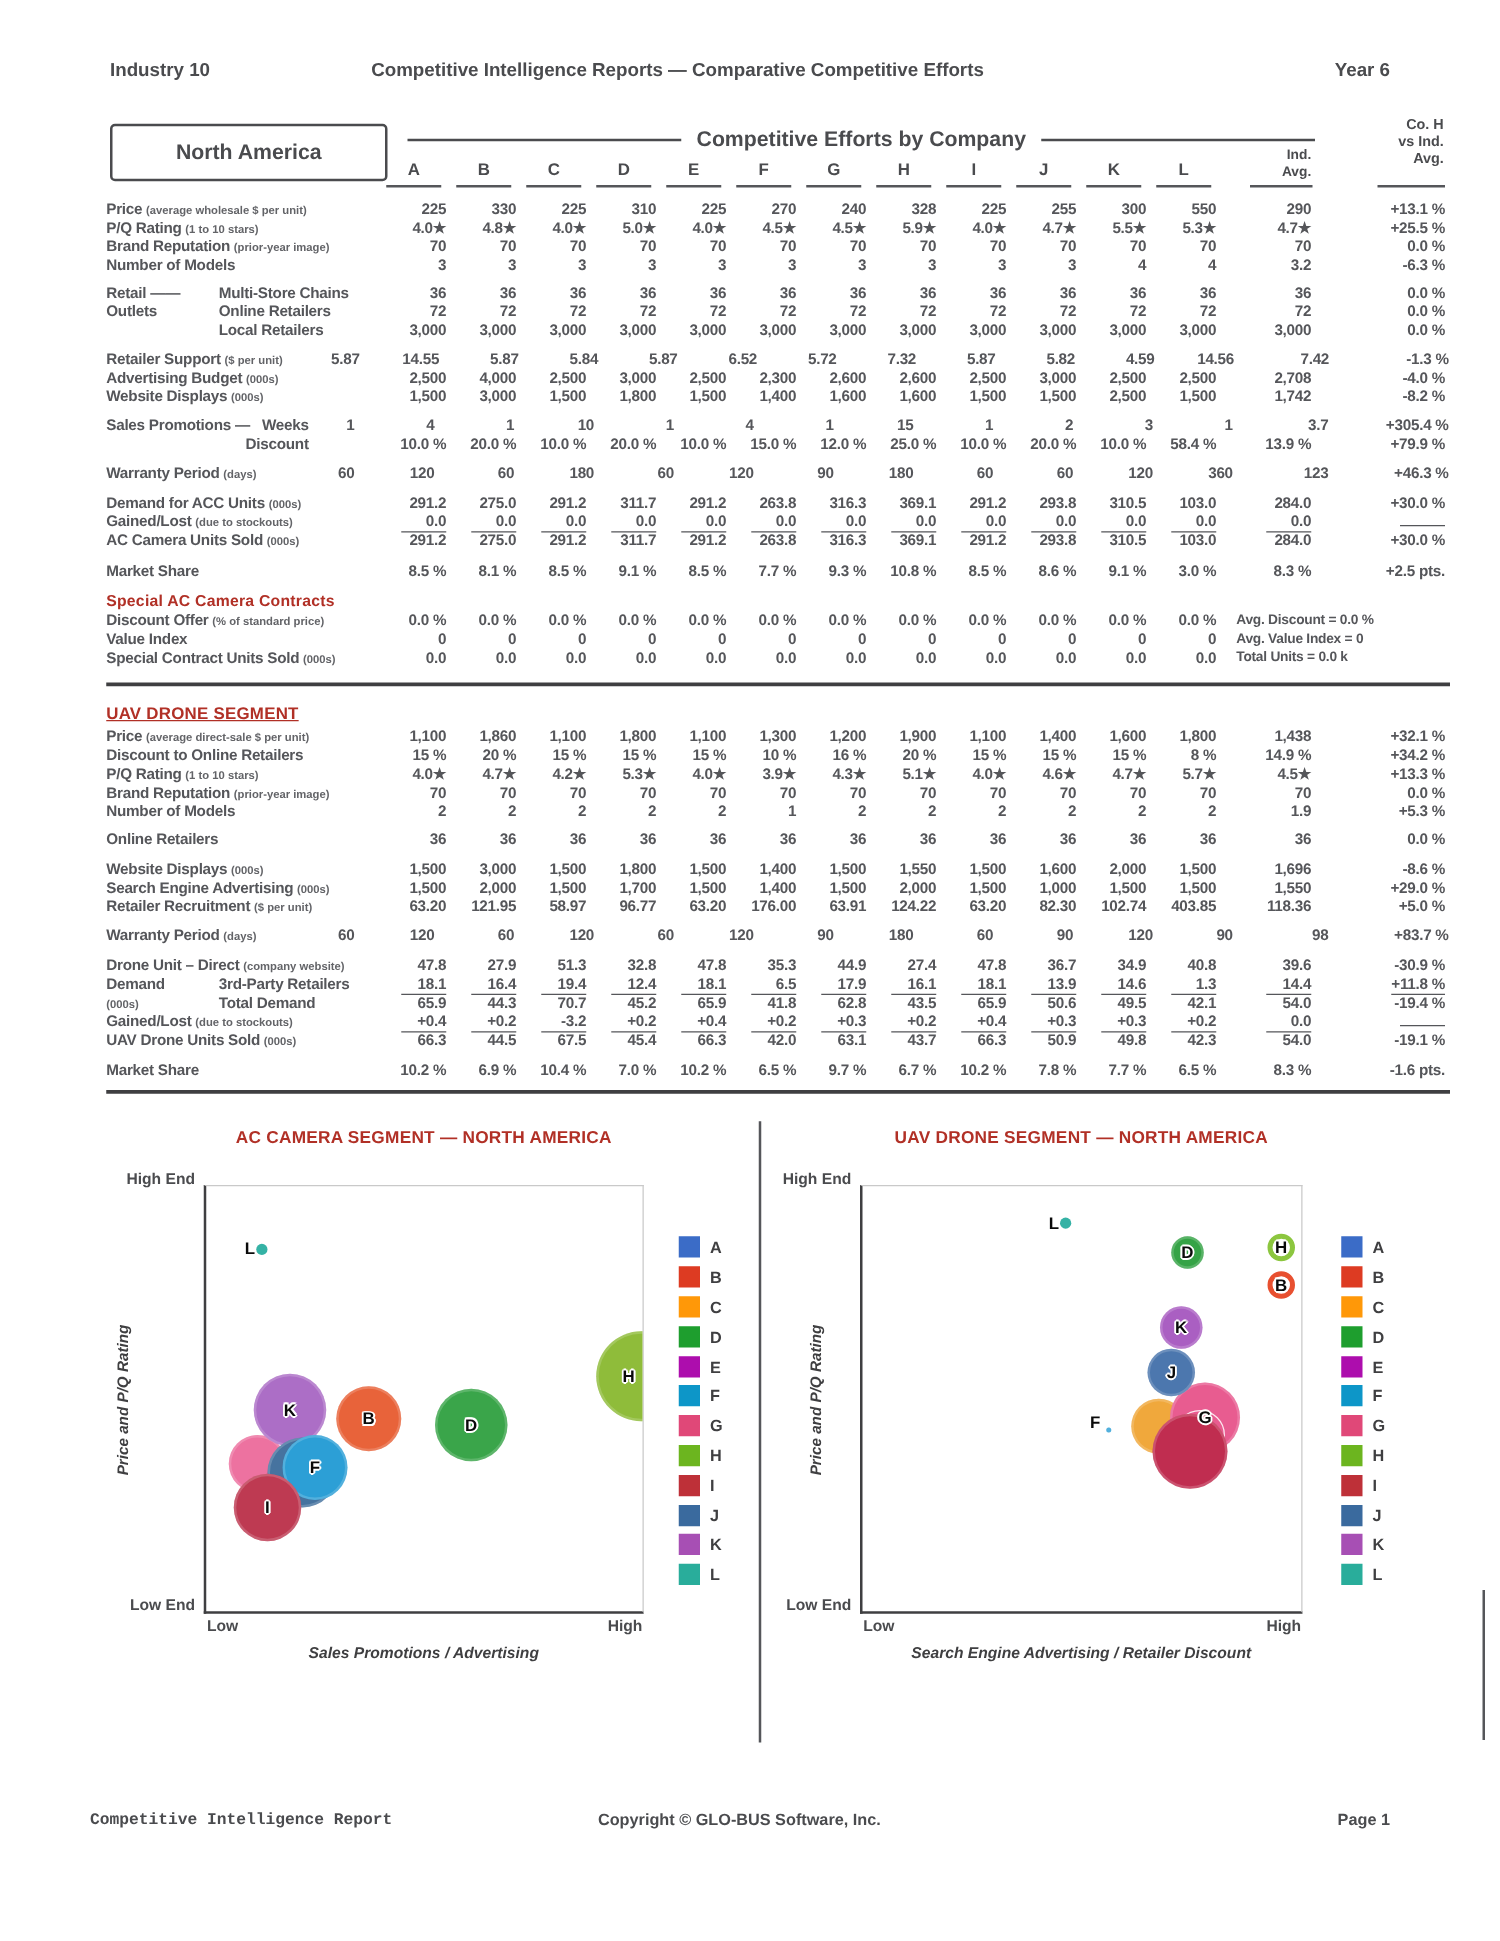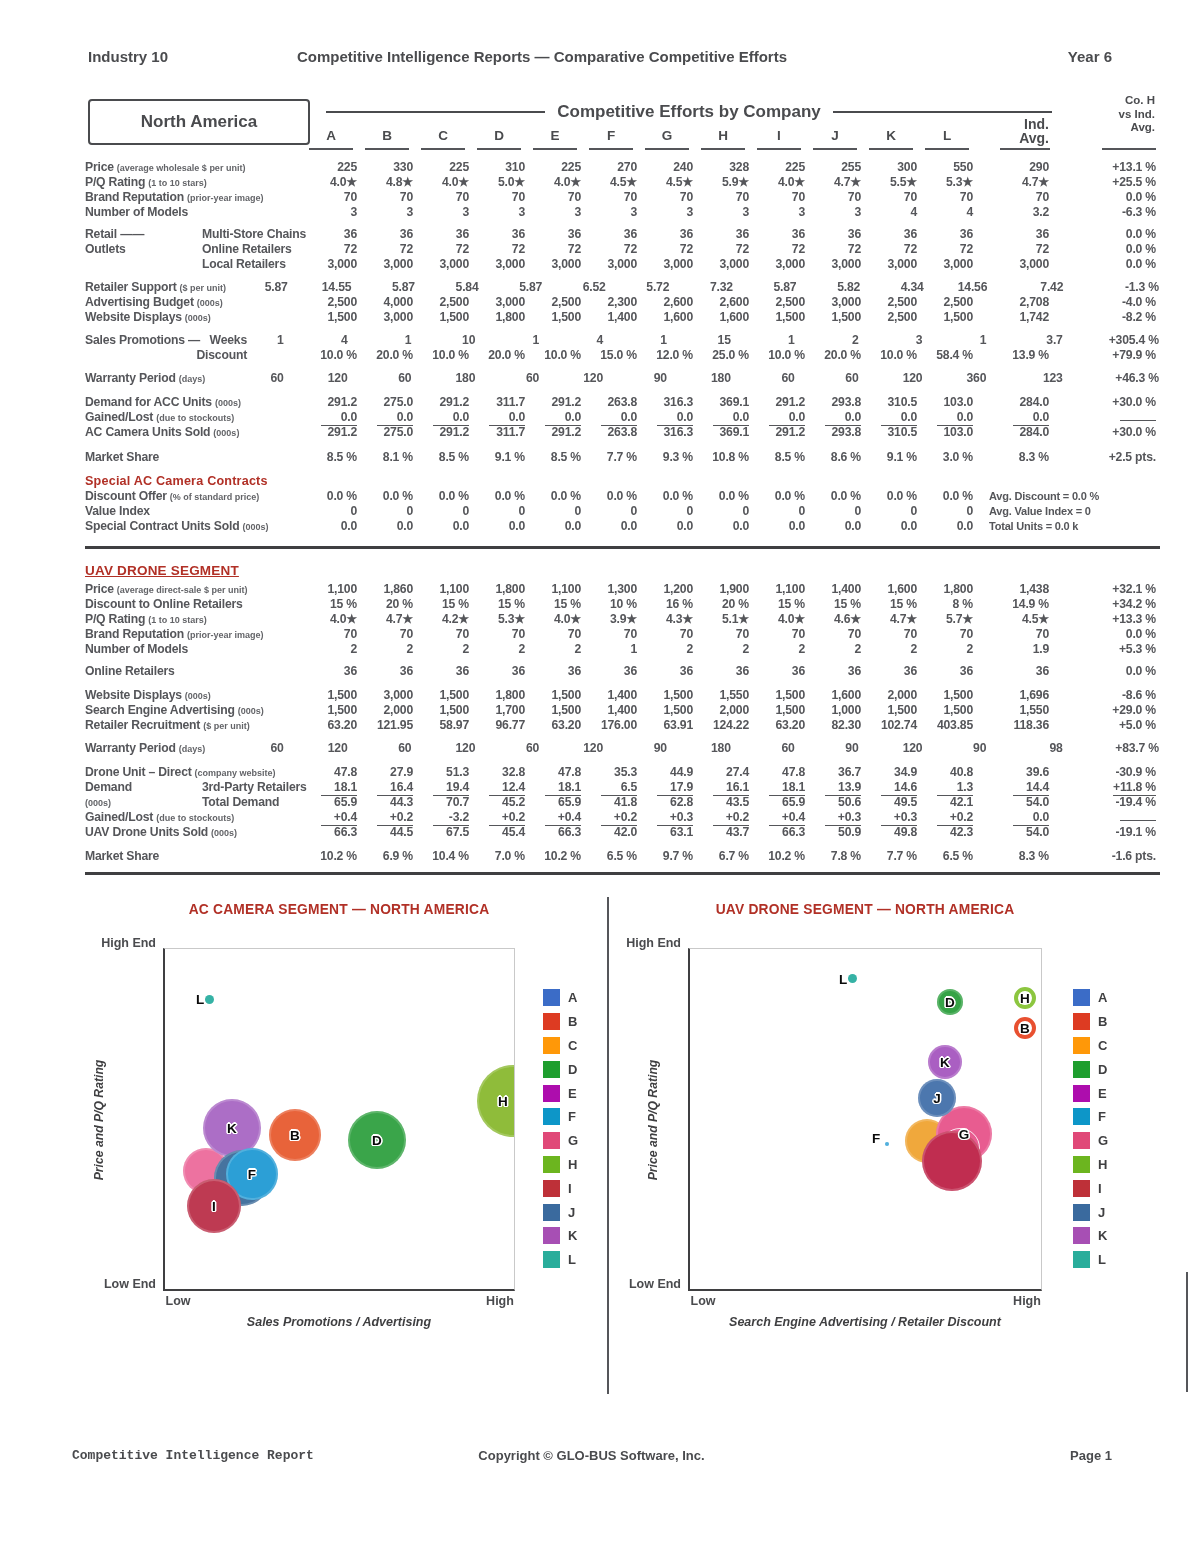--- a/index.html
+++ b/index.html
@@ -20,33 +20,33 @@
   
   .ttlstrip{position:absolute;left:326px;top:101px;width:726px;height:22px;
             display:flex;align-items:center;}
   .ttlstrip .ln{height:2.5px;background:#4a4b4e;flex:1;}
   .ttlstrip .t{font-size:17px;font-weight:700;color:#4a4b4e;margin:0 12px;white-space:nowrap;}
   
   #letters{position:absolute;left:303px;top:128px;display:flex;}
   #letters .cl{width:56px;text-align:center;font-size:13.5px;font-weight:700;color:#4a4b4e;}
   .ul-seg{position:absolute;top:148px;height:2.2px;background:#55565a;}
   #indavg{position:absolute;left:975px;top:118px;width:74px;text-align:right;
-          font-size:14px;font-weight:700;color:#4a4b4e;line-height:13.5px;}
+          font-size:11px;font-weight:700;color:#4a4b4e;line-height:13.5px;}
   #coh{position:absolute;left:1052px;top:94px;width:103px;text-align:right;
        font-size:11.5px;font-weight:700;color:#4a4b4e;line-height:13.5px;}
   
   #tbl{position:absolute;left:85px;top:160px;width:1075px;}
   .sech{color:#b13026;font-size:13.5px;font-weight:700;height:20px;line-height:18px;letter-spacing:.2px;}
   .sech.small{font-size:12.6px;height:17px;margin-top:7px;}
   .trow{display:flex;height:15px;line-height:14.5px;font-size:12.2px;font-weight:700;letter-spacing:-.2px;}
   .trow.gap7{margin-top:7px;}.trow.gap8{margin-top:8px;gap:28px;}.trow.gap9{margin-top:9px;}.trow.gap10{margin-top:10px;}
   .lbl{width:218px;position:relative;white-space:nowrap;}
   .lbl .sub{font-size:9px;letter-spacing:0;margin-left:3px;color:#636468;}
   .lbl .l1s{font-size:9px;letter-spacing:0;color:#636468;}
-  .lbl .l2L{position:absolute;left:90px;top:0;margin-left:27px;}
+  .lbl .l2L{position:absolute;left:90px;top:0;}
   .lbl .l2R{position:absolute;left:90px;top:0;width:72px;text-align:right;}
   .val{width:56px;text-align:right;padding-right:2px;box-sizing:border-box;}
   .avg{width:77px;text-align:right;padding-right:3px;box-sizing:border-box;}
   .vs{width:105px;text-align:right;padding-right:1px;box-sizing:border-box;}
   .note{width:182px;text-align:left;padding-left:14px;font-size:11px;box-sizing:border-box;}
   .u{display:inline-block;min-width:36px;border-bottom:1.6px solid #55565a;text-align:right;}
   .thr{height:3px;background:#3f3f41;margin-top:12px;}
   .thr2{margin-top:8px;}
   
   .vdiv{position:absolute;background:#55565a;width:1.8px;}
@@ -264,21 +264,21 @@
         <div class="val"><span>5.87</span></div>
         <div class="val"><span>14.55</span></div>
         <div class="val"><span>5.87</span></div>
         <div class="val"><span>5.84</span></div>
         <div class="val"><span>5.87</span></div>
         <div class="val"><span>6.52</span></div>
         <div class="val"><span>5.72</span></div>
         <div class="val"><span>7.32</span></div>
         <div class="val"><span>5.87</span></div>
         <div class="val"><span>5.82</span></div>
-        <div class="val"><span>4.34</span></div>
+        <div class="val"><span>4.59</span></div>
         <div class="val"><span>14.56</span></div>
         <div class="avg"><span>7.42</span></div>
         <div class="vs"><span>-1.3 %</span></div>
       </div>
       <div class="trow">
         <div class="lbl"><span>Advertising Budget</span><span class="sub">(000s)</span></div>
         <div class="val"><span>2,500</span></div>
         <div class="val"><span>4,000</span></div>
         <div class="val"><span>2,500</span></div>
         <div class="val"><span>3,000</span></div>

